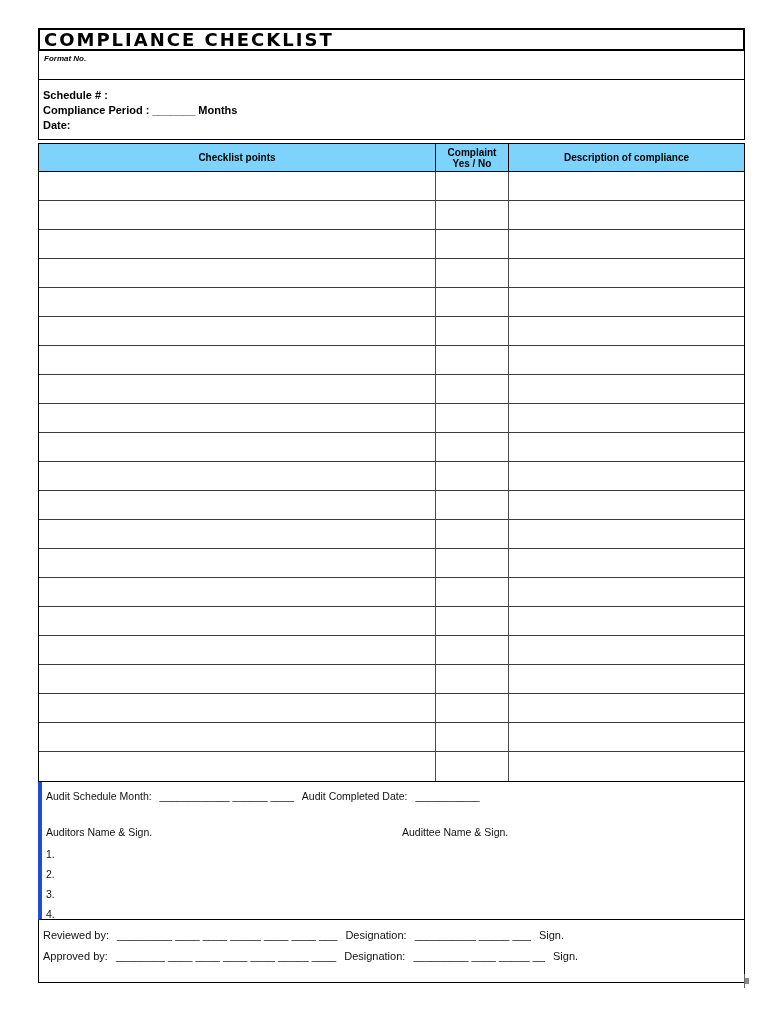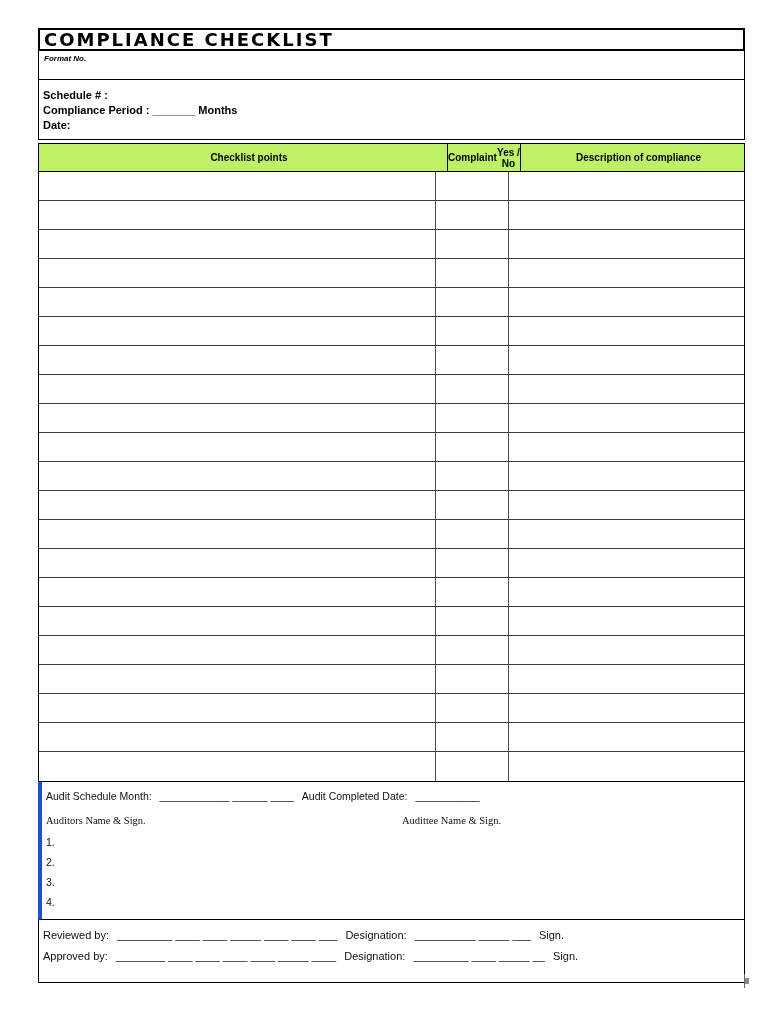--- a/index.html
+++ b/index.html
@@ -27,34 +27,34 @@
 
   .gap { height:3px; }
 
   
   .table { border:1px solid #000; }
   .t-head { display:grid; grid-template-columns:397px 73px 235px;
             height:28px; background:#dcdcdc; border-bottom:1px solid #000; }
   .t-hcell { display:flex; align-items:center; justify-content:center;
              text-align:center; font-weight:bold; font-size:10px;
              line-height:11px; border-right:1px solid #000; }
-  .t-hcell.c1 { flex-direction:row; }
+  .t-hcell.c1 { flex-direction:column; }
   .t-hcell.c2 { border-right:none; }
   .t-row { display:grid; grid-template-columns:397px 73px 235px;
            height:29px; border-bottom:1px solid #3c3c3c; }
   .t-row:last-child { border-bottom:none; }
   .t-cell { border-right:1px solid #4a4a4a; }
   .t-cell.c2 { border-right:none; }
 
   
   .footer-upper { height:138px; border-left:4px solid #1d4ed8;
                   border-right:1px solid #000; border-bottom:1px solid #000;
                   padding:8px 0 0 4px; font-size:10.5px; color:#111; }
   .sched-line span + span { margin-left:5px; }
-  .names-row { margin-top:13px; display:flex;font-family:Liberation Serif, serif; }
+  .names-row { margin-top:24px; display:flex; }
   .names-row .auditors { width:356px; }
   .num-item { margin-top:8px; }
   .num-item.first { margin-top:10px; }
 
   
   .footer-lower { height:63px; border:1px solid #000; border-top:none;
                   padding:9px 0 0 4px; font-size:11px; color:#111; }
   .signoff-row span + span { margin-left:5px; }
   .signoff-row + .signoff-row { margin-top:9px; }
 
@@ -84,21 +84,21 @@
         <span>Compliance Period :</span>
         <span class="blank">_______</span>
         <span>Months</span>
       </div>
       <div>Date:</div>
     </div>
 
     <div class="gap"></div>
 
     <div class="table">
-      <div class="t-head" style="background: #bef264; padding-left: 12px;">
+      <div class="t-head" style="background: #7dd3fc;">
         <div class="t-hcell c0">Checklist points</div>
         <div class="t-hcell c1">
           <div>Complaint</div>
           <div>Yes / No</div>
         </div>
         <div class="t-hcell c2">Description of compliance</div>
       </div>
       <div id="tbody">
           <div class="t-row">
             <div class="t-cell c0"></div>

